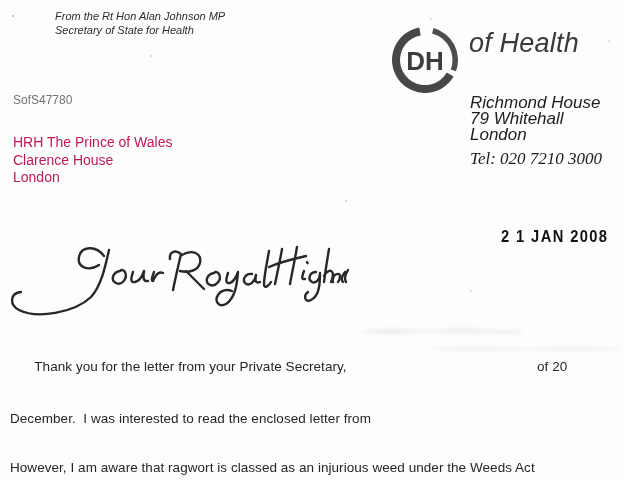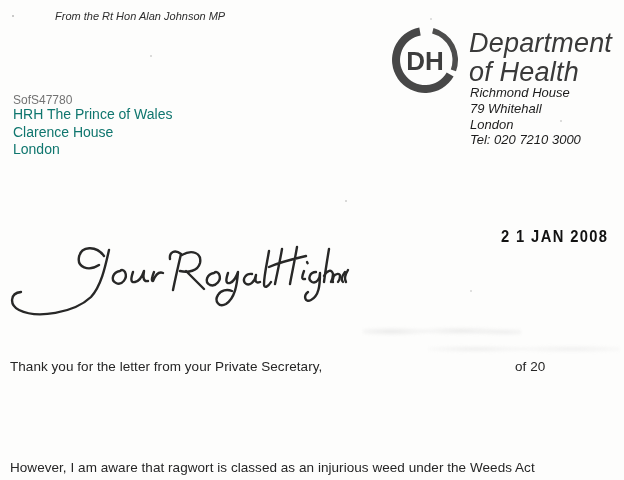--- a/index.html
+++ b/index.html
@@ -10,65 +10,65 @@
   
   .specks{position:absolute;left:12px;top:15px;width:2px;height:2px;border-radius:50%;background:#b9b9b9;
     box-shadow:138px 40px 0 #cfcfcf,418px 3px 0 #d4d4d4,548px 105px 0 #d0d0d0,
                333px 185px 0 #cdcdcd,458px 275px 0 #d6d6d6,288px 455px 0 #d2d2d2,596px 25px 0 #d4d4d4;}
   
   .sender{position:absolute;left:55px;top:9px;font-style:italic;font-size:11px;line-height:14px;color:#2e2e2e;}
   
   .logo-svg{position:absolute;left:391px;top:26px;width:70px;height:70px;}
   .dept-name{position:absolute;left:469px;top:29px;font-style:italic;font-size:27px;line-height:29px;color:#3a3a3a;font-weight:500;letter-spacing:.2px;}
   
-  .office{position:absolute;left:470px;top:85px;font-style:italic;font-size:13px;line-height:15.8px;color:#1d1d1d;}
-  .office .tel{}
+  .office{position:absolute;left:470px;top:95px;font-style:italic;font-size:17px;line-height:15.8px;color:#1d1d1d;}
+  .office .tel{margin-top:9px;font-family:Liberation Serif, serif;}
   
   .reference{position:absolute;left:13px;top:93px;font-size:12px;color:#737373;}
-  .recipient{position:absolute;left:13px;top:106px;font-size:14px;line-height:17.6px;color:#0f766e;}
+  .recipient{position:absolute;left:13px;top:134px;font-size:14px;line-height:17.6px;color:#be185d;}
   
   .date-stamp{position:absolute;left:501px;top:228px;font-size:16px;font-weight:700;letter-spacing:1.5px;color:#121212;transform:scaleX(.92);transform-origin:left;white-space:pre;}
   
   .salutation-svg{position:absolute;left:4px;top:242px;width:348px;height:82px;}
   .sr-only{position:absolute;width:1px;height:1px;overflow:hidden;clip:rect(0 0 0 0);}
   
   .body-text{position:absolute;left:10px;font-size:13.5px;line-height:17.4px;color:#262626;letter-spacing:.05px;white-space:pre;}
   .para1{top:323px;}
   .para2{top:424px;}
   .bline{position:relative;height:17.4px;text-align:center;}
-  .frag-right{position:absolute;left:505px;top:0;}
+  .frag-right{position:absolute;left:527px;top:0;}
   
   .smudge{position:absolute;border-radius:3px;filter:blur(1.2px);}
   .smudge-1{left:363px;top:326px;width:158px;height:11px;opacity:.5;
     background:
       radial-gradient(ellipse 40% 60% at 18% 50%,#d9d9d9 0%,transparent 70%),
       radial-gradient(ellipse 45% 60% at 62% 45%,#dcdcdc 0%,transparent 70%),
       radial-gradient(ellipse 30% 50% at 90% 55%,#e2e2e2 0%,transparent 75%);}
   .smudge-2{left:428px;top:344px;width:192px;height:10px;opacity:.38;
     background:
       radial-gradient(ellipse 45% 60% at 25% 50%,#dadada 0%,transparent 70%),
       radial-gradient(ellipse 50% 60% at 75% 50%,#dedede 0%,transparent 72%);}
 </style>
 </head>
 <body>
 
 <div class="page">
   <div class="specks"></div>
 
   <div class="sender">
     <div>From the Rt Hon Alan Johnson MP</div>
+    <div>Secretary of State for Health</div>
   </div>
 
   <svg class="logo-svg" viewBox="0 0 70 70">
     <path fill="#474747" d="M28.3 1.5 A33 33 0 1 0 62.6 50.5 L55.7 46.5 A25 25 0 1 1 29.7 9.4 Z"></path>
     <path fill="#4d4d4d" d="M42.5 2.1 A33 33 0 0 1 65 45.3 L59.8 43.4 A27.5 27.5 0 0 0 41.1 7.4 Z"></path>
     <text x="34" y="44" text-anchor="middle" font-family="Liberation Sans, sans-serif" font-size="26" font-weight="bold" fill="#3d3d3d">DH</text>
   </svg>
   <div class="dept-name">
-    <div>Department</div>
     <div>of Health</div>
   </div>
 
   <div class="office">
     <div>Richmond House</div>
     <div>79 Whitehall</div>
     <div>London</div>
     <div class="tel">Tel: 020 7210 3000</div>
   </div>
 
@@ -103,20 +103,21 @@
       <path d="M330 33 C329 37 328 40 329 40 M329 35 C332 31 336 31 336 34 C336 36 335 39 334 40"></path>
       <path d="M341 30 C338 34 337 38 339 40 M344 28 C341 33 340 37 342 40"></path>
     </g>
   </svg>
 
   <div class="smudge smudge-1"></div>
   <div class="smudge smudge-2"></div>
 
   <div class="body-text para1">
     <div class="bline"><span>Thank you for the letter from your Private Secretary,</span><span class="frag-right">of 20</span></div>
+    <div class="bline">December.  I was interested to read the enclosed letter from</div>
     
     
   </div>
 
   <div class="body-text para2">
     <div class="bline">However, I am aware that ragwort is classed as an injurious weed under the Weeds Act</div>
     
     
   </div>
 </div>

